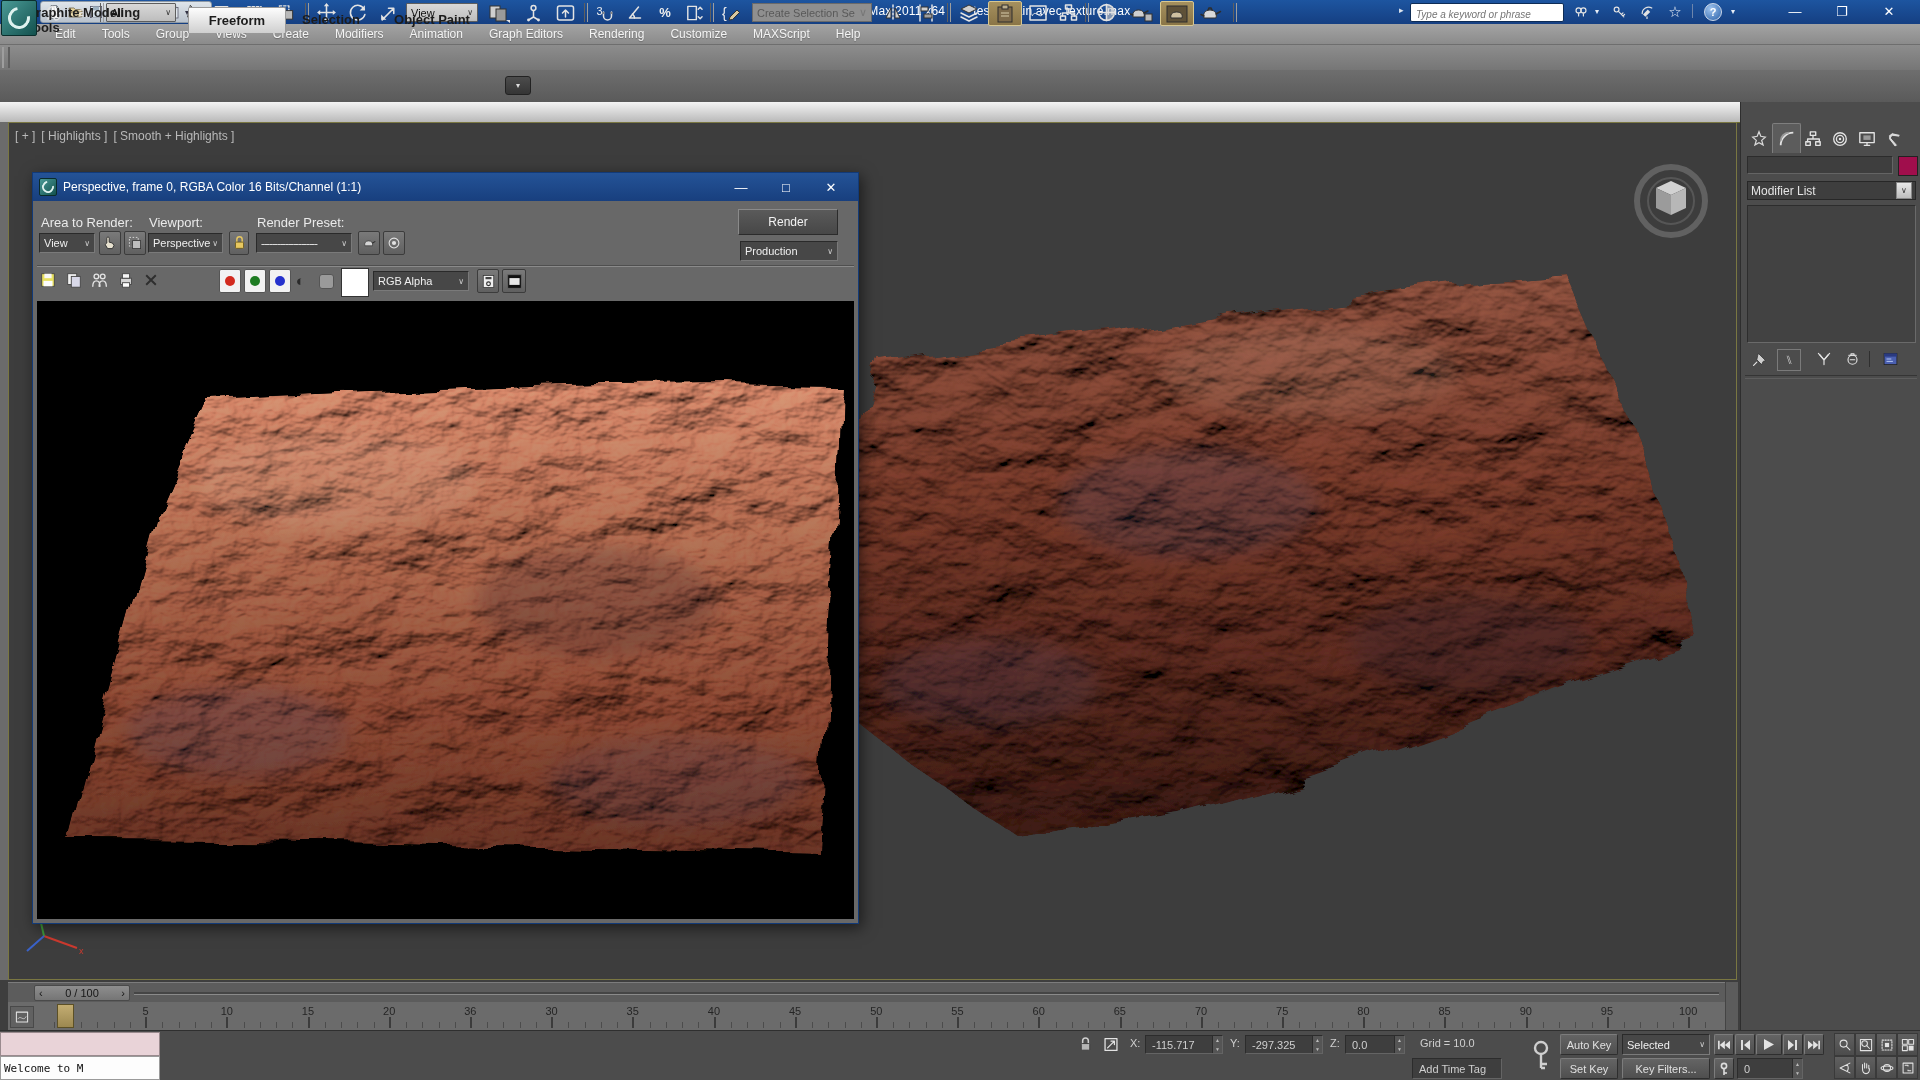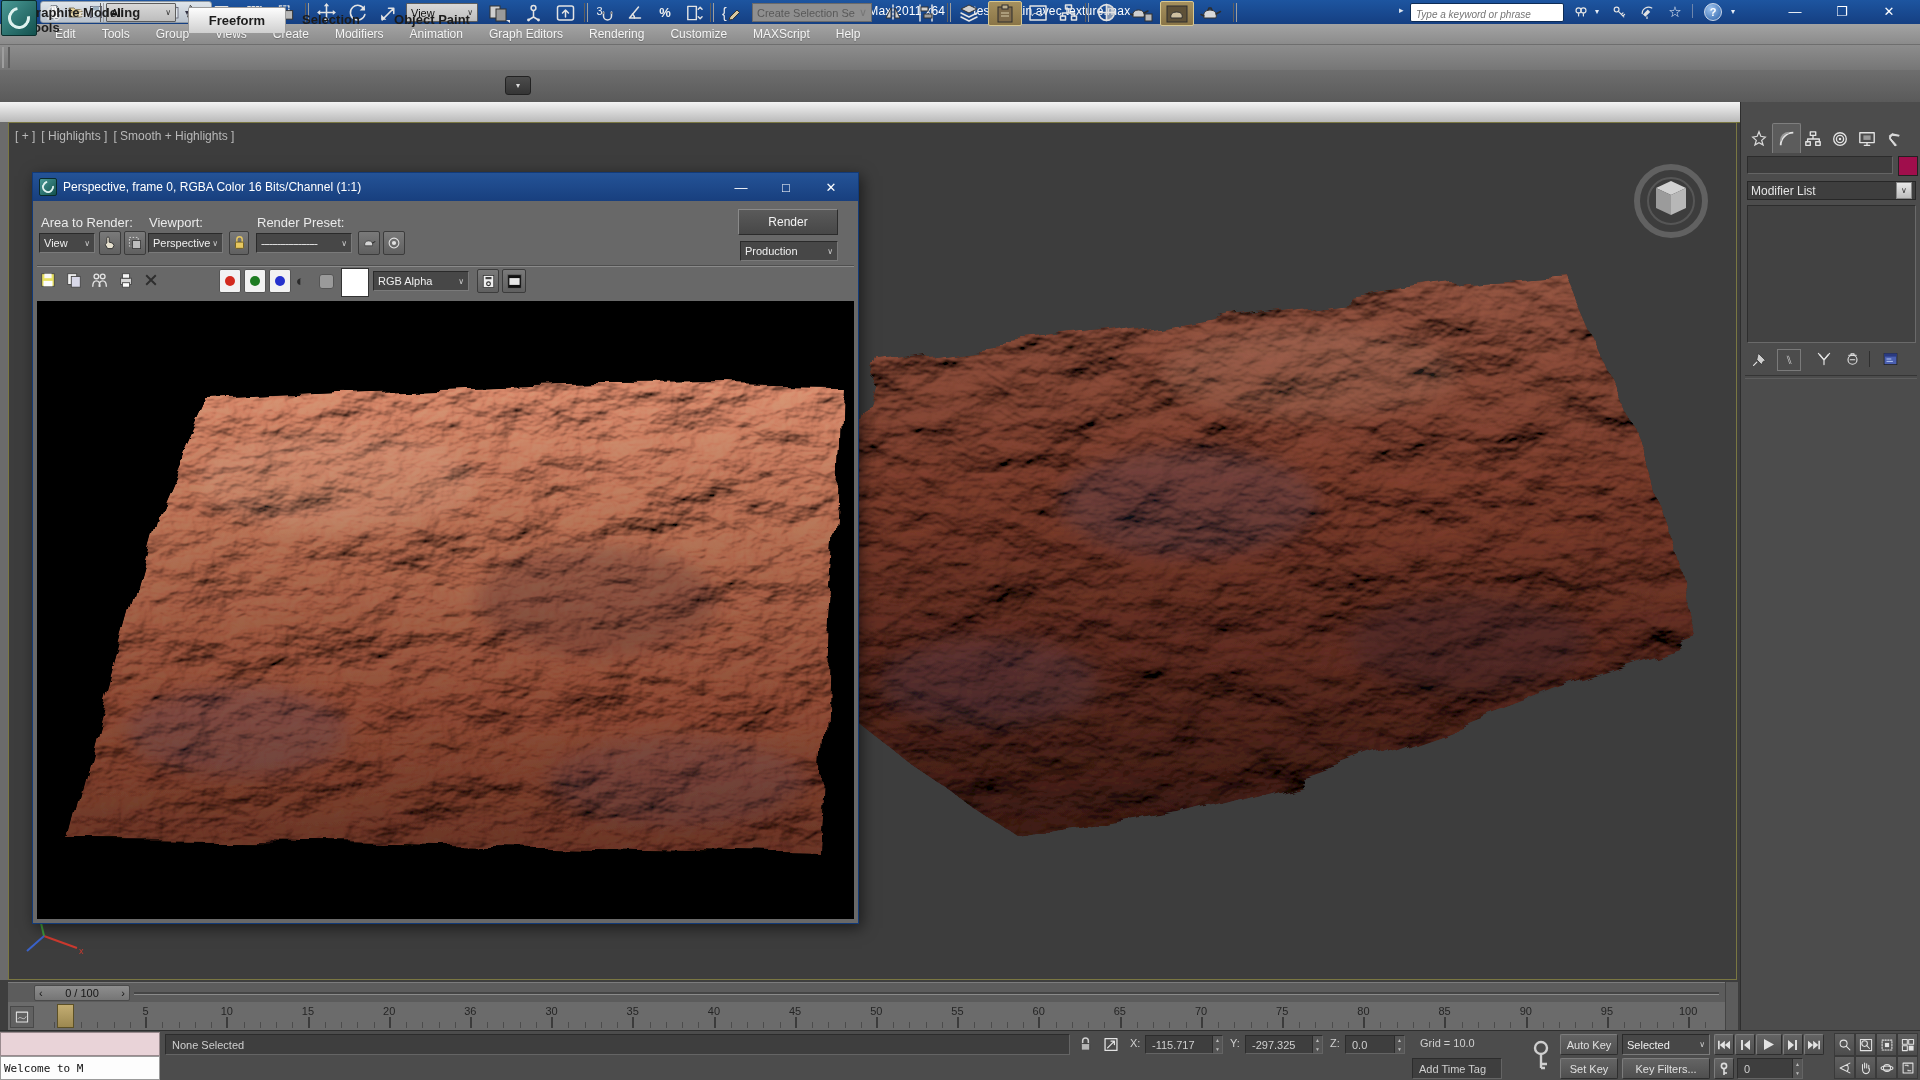--- a/index.html
+++ b/index.html
@@ -686,23 +686,20 @@
       </svg>
   </div>
   <div class="abs tlfill"></div>
 
   <div class="abs statusbar">
     <div class="abs mxl-top"></div>
     <div class="abs mxl-bot">
       <span>Welcome to M</span>
     </div>
 
-    <div class="abs sunken sfield" style="left:165px;top:3px;width:905px;height:21px">
-      <span>None Selected</span>
-    </div>
 
     <div class="abs" style="left:1078px;top:5px">
       <svg class="i" width="15" height="17" viewBox="0 0 14 18">
           <path d="M4 8V5a3 3 0 0 1 6 0v3" fill="none" stroke="#cfcfcf" stroke-width="1.6"></path>
           <rect x="2.5" y="8" width="9" height="7" rx="1" fill="#b5b5b5" stroke="#3c3c3c"></rect>
         </svg>
     </div>
     <div class="abs" style="left:1102px;top:5px">
       <svg class="i" width="18" height="17" viewBox="0 0 20 20">
           <rect x="3" y="3" width="14" height="14" class="g" stroke-width="1"></rect>

